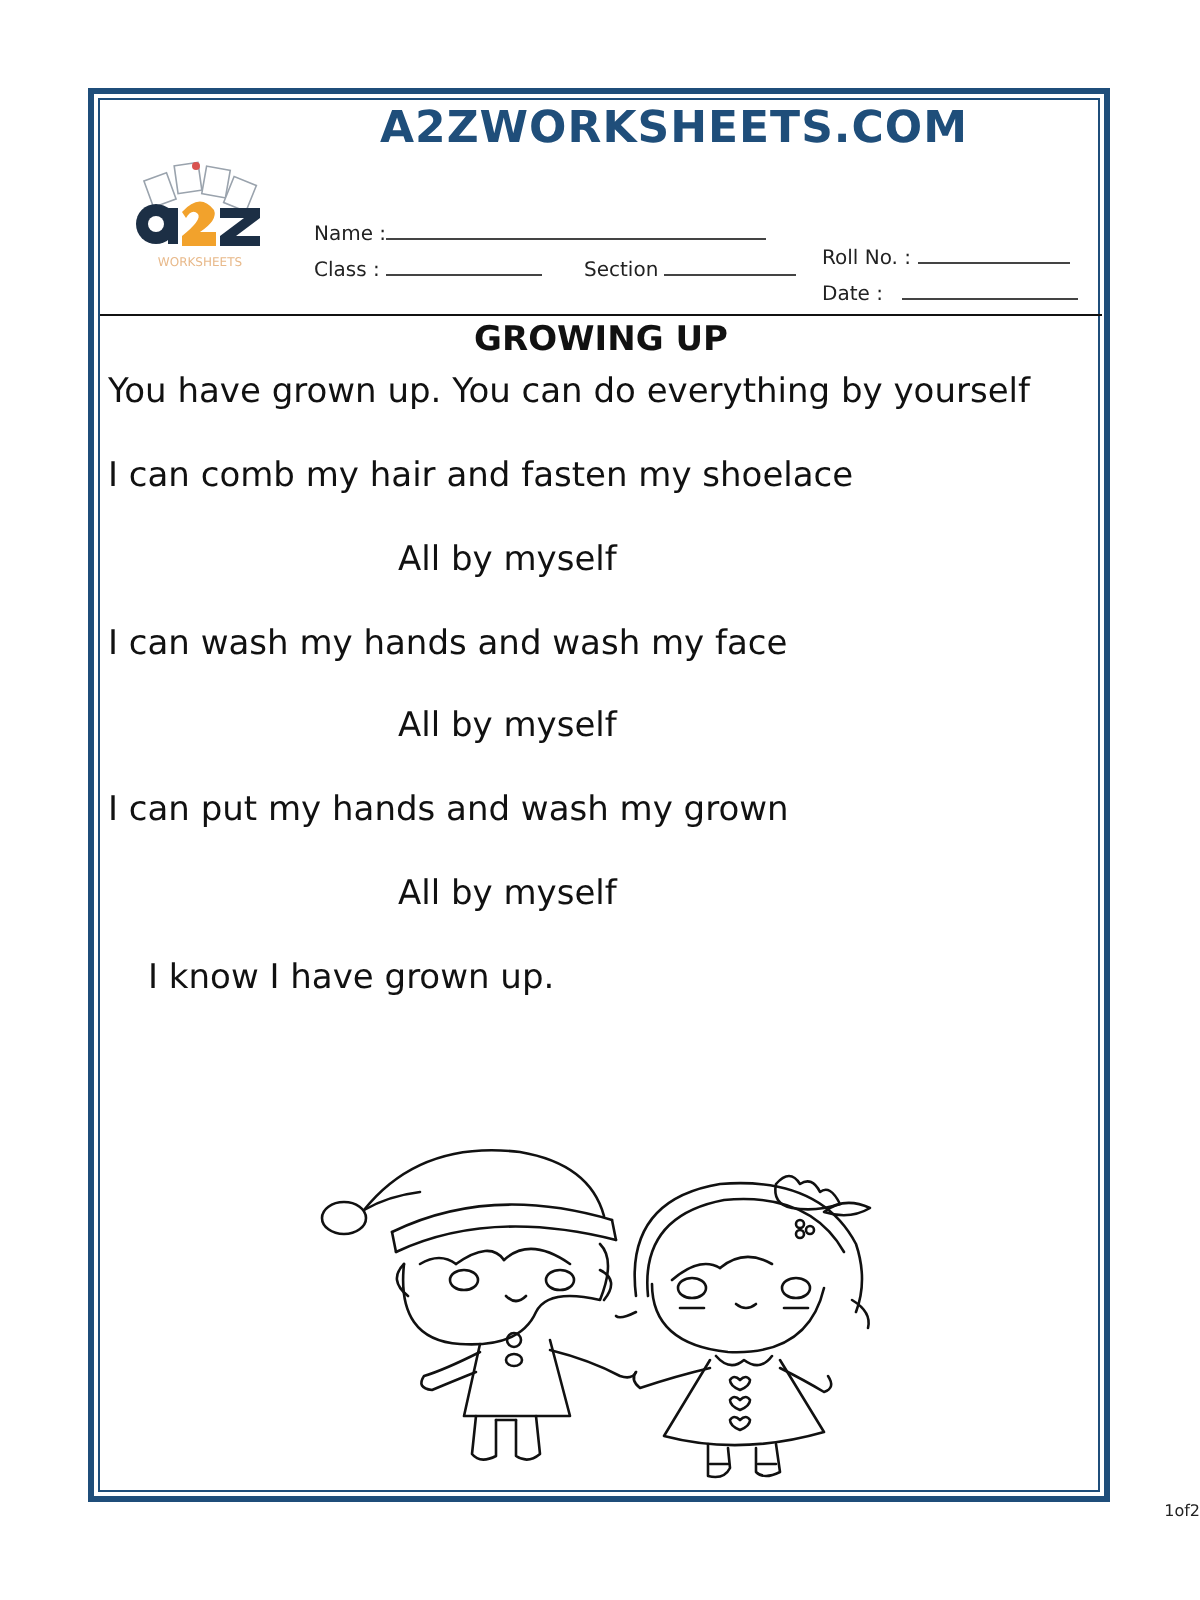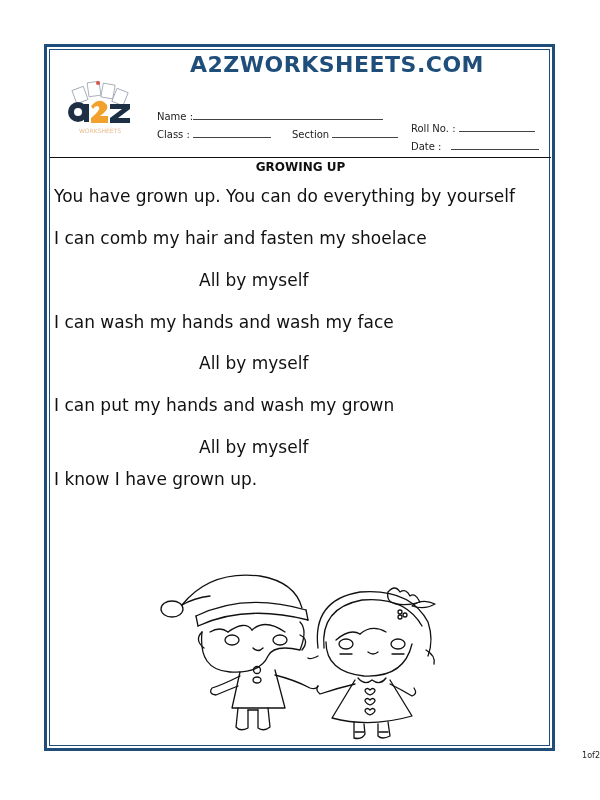--- a/index.html
+++ b/index.html
@@ -16,21 +16,21 @@
 
   .logo { position: absolute; left: 60px; top: 78px; width: 80px; height: 60px; }
 
   .field { position: absolute; font-size: 10px; white-space: nowrap; color: #222; }
   .field .line { display: inline-block; border-bottom: 1px solid #444; height: 9px; vertical-align: baseline; }
 
   .divider { position: absolute; left: 50px; top: 157px; width: 501px; height: 0;
              border-top: 1.5px solid #111; }
 
   .ws-title { position: absolute; left: 50px; top: 160px; width: 501px; text-align: center;
-              font-size: 12px; font-weight: bold; }
+              font-size: 17px; font-weight: bold; }
 
   .line-text { position: absolute; left: 54px; font-size: 17px; white-space: nowrap; }
   .refrain { position: absolute; left: 199px; font-size: 17px; white-space: nowrap; }
 
   .illustration { position: absolute; left: 150px; top: 560px; width: 300px; height: 180px; }
 
   .page-num { position: absolute; left: 0; width: 600px; top: 751px; text-align: right;
               font-size: 8px; color: #222; }
 </style>
 </head>
@@ -84,21 +84,21 @@
 
 <div class="ws-title">GROWING UP</div>
 
 <div class="line-text" style="top:186px;">You have grown up. You can do everything by yourself</div>
 <div class="line-text" style="top:228px;text-align:center;">I can  comb  my  hair  and  fasten  my  shoelace</div>
 <div class="refrain" style="top:270px;">All by myself</div>
 <div class="line-text" style="top:312px;">I  can  wash  my  hands  and wash  my  face</div>
 <div class="refrain" style="top:353px;">All by myself</div>
 <div class="line-text" style="top:395px;">I can put my hands and wash my grown</div>
 <div class="refrain" style="top:437px;">All by myself</div>
-<div class="line-text" style="top:469px;">I know I have grown up.</div>
+<div class="line-text" style="top:479px;margin-left:20px;">I know I have grown up.</div>
 
 <div class="illustration">
   <svg width="300" height="180" viewBox="0 0 300 180" fill="none" stroke="#111" stroke-width="1.3" stroke-linecap="round" stroke-linejoin="round">
 
     <ellipse cx="22" cy="49" rx="11" ry="8"></ellipse>
 
     <path d="M32 45 Q60 10 110 16 Q145 22 152 48"></path>
     <path d="M32 45 Q44 38 60 36"></path>
 
     <path d="M46 56 Q95 32 156 50"></path>

